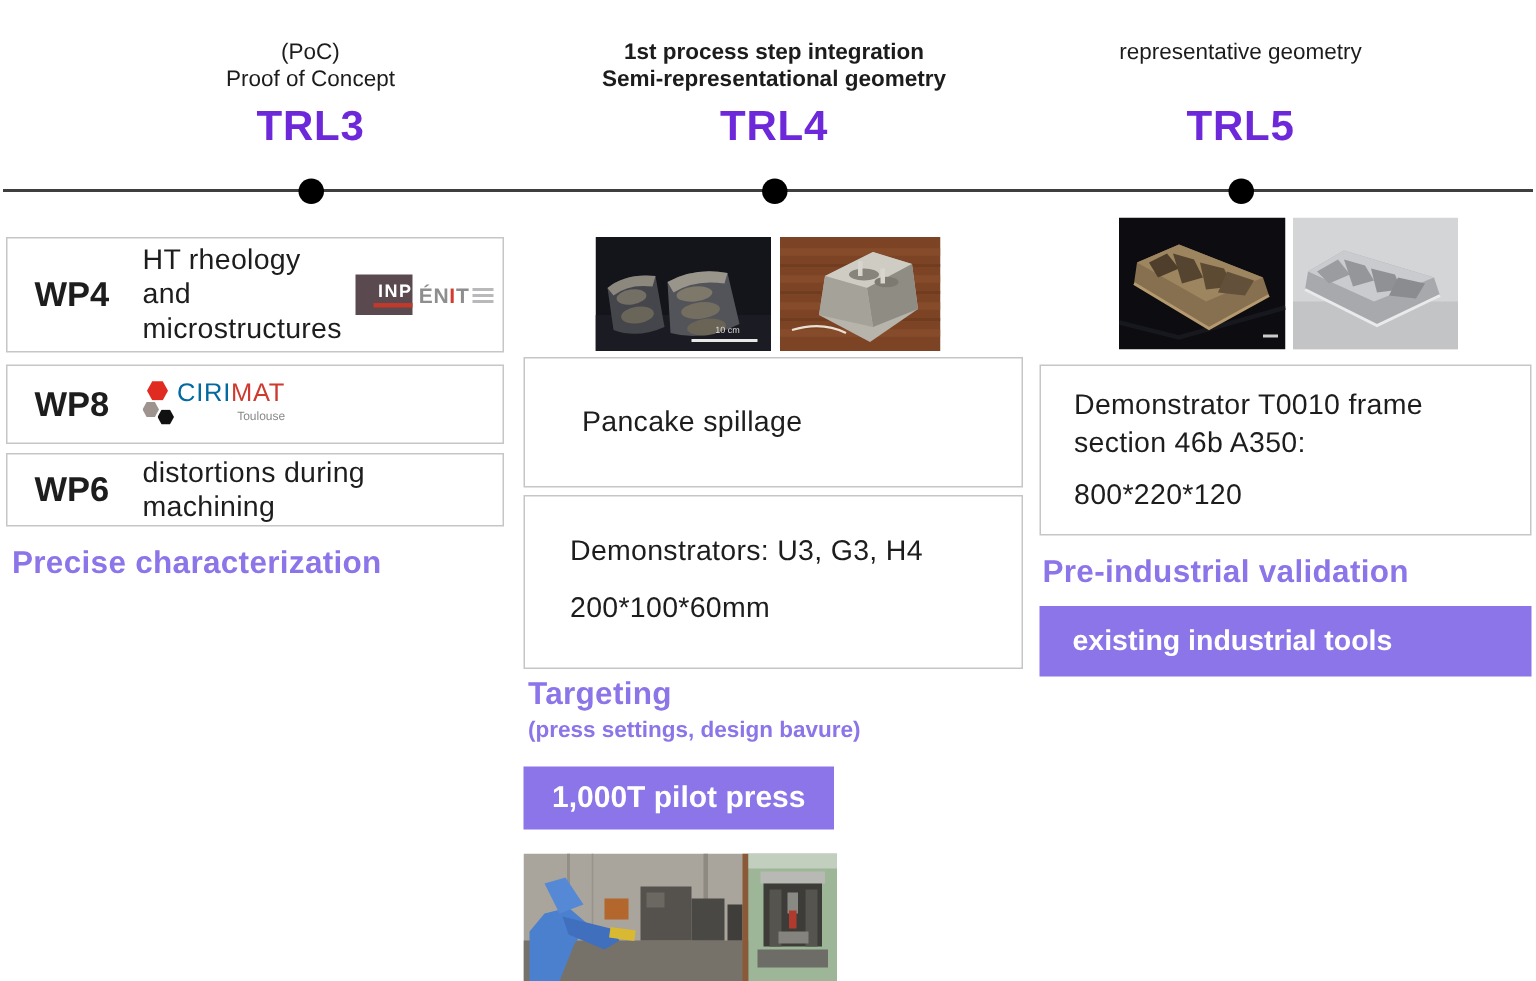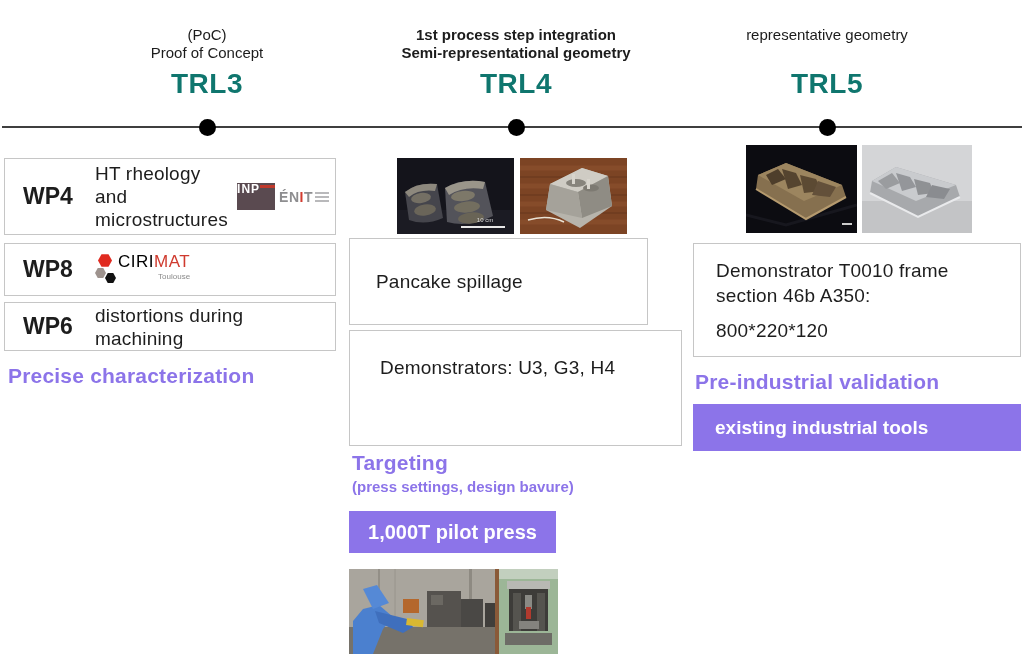--- a/index.html
+++ b/index.html
@@ -3,50 +3,50 @@
 <meta charset="utf-8">
 <style>
   html,body { margin:0; padding:0; background:#ffffff; }
   .canvas {
     position:relative; width:1024px; height:654px; background:#ffffff;
     font-family:"Liberation Sans", sans-serif; color:#1d1d1d; overflow:hidden;
   }
   
   .stage-desc { position:absolute; width:320px; text-align:center; font-size:15px; line-height:18px; color:#1c1c1c; }
   .stage-desc.bold { font-weight:bold; }
-  .trl-label { position:absolute; width:320px; text-align:center; font-size:28px; font-weight:800; letter-spacing:0.5px; color:#0f766e; }
+  .trl-label { position:absolute; width:320px; text-align:center; font-size:28px; font-weight:800; letter-spacing:0.5px; color:#6d28d9; }
   .timeline-line { position:absolute; left:2px; right:2px; top:126px; height:2px; background:#3f3f3f; }
   .timeline-dot { position:absolute; top:119px; width:17px; height:17px; border-radius:50%; background:#000; }
   
   .wp-box { position:absolute; left:4px; width:332px; background:#fff; border:1px solid #c6c6c6; display:flex; align-items:center; box-sizing:border-box; }
   .wp-code { font-size:23px; font-weight:800; margin-left:18px; width:72px; flex:0 0 auto; }
   .wp-label { font-size:19px; line-height:23px; letter-spacing:0.2px; flex:1 1 auto; }
   .wp-logos { flex:0 0 auto; margin-right:6px; display:flex; align-items:center; gap:4px; }
   
   .content-box { position:absolute; background:#fff; border:1px solid #c6c6c6; box-sizing:border-box; font-size:19px; letter-spacing:0.2px; }
   .purple-heading { position:absolute; color:#8c74e9; font-weight:bold; font-size:21px; letter-spacing:0.2px; }
   .purple-sub { position:absolute; color:#8c74e9; font-weight:bold; font-size:15px; }
   .purple-banner { position:absolute; background:#8c74e9; color:#ffffff; font-weight:bold; box-sizing:border-box; display:flex; align-items:center; }
   
-  .logo-inp { width:38px; height:27px; background:#5a4a50; display:flex; flex-direction:row; align-items:flex-start; justify-content:center; }
+  .logo-inp { width:38px; height:27px; background:#5a4a50; display:flex; flex-direction:column; align-items:flex-end; justify-content:center; }
   .inp-text { color:#fff; font-weight:bold; font-size:12px; letter-spacing:1px; line-height:12px; }
   .inp-sub { width:26px; height:3px; background:#c0392b; margin-top:2px; }
   .logo-enit { display:flex; align-items:center; gap:2px; }
   .enit-main { color:#8e8e90; font-weight:bold; font-size:14px; letter-spacing:0.5px; }
   .enit-red { color:#d23b2f; }
   .enit-side { display:flex; flex-direction:column; gap:2px; }
   .enit-side i { display:block; width:14px; height:2px; background:#b9b9bb; }
   .logo-cirimat { display:flex; align-items:flex-start; gap:3px; }
   .hexes { position:relative; width:20px; height:34px; flex:0 0 auto; }
   .hex { position:absolute; clip-path:polygon(25% 5%,75% 5%,100% 50%,75% 95%,25% 95%,0 50%); }
   .hex-red   { width:14px; height:14px; background:#e02b20; left:3px; top:1px; }
   .hex-gray  { width:11px; height:11px; background:#9e938e; left:0px; top:15px; }
   .hex-black { width:11px; height:11px; background:#111111; left:10px; top:20px; }
   .cirimat-line { font-size:17px; line-height:17px; letter-spacing:0.5px; }
-  .ciri { color:#000000; }
+  .ciri { color:#0369a1; }
   .mat { color:#cf3a2e; }
   .toulouse { font-size:8px; color:#8a8a8a; text-align:right; margin-top:1px; }
   
   .photo { position:absolute; display:block; }
 </style>
 </head>
 <body>
 
 <div class="canvas">
 
@@ -148,26 +148,27 @@
     <path d="M30,26 L62,10 L88,18 L58,34 Z" fill="#cfccc4"></path>
     <path d="M58,34 L88,18 L92,48 L62,60 Z" fill="#8f8c84"></path>
     <path d="M30,26 L58,34 L62,60 L26,52 Z" fill="#a5a29a"></path>
     <ellipse cx="56" cy="25" rx="10" ry="4" fill="#87847c"></ellipse>
     <ellipse cx="71" cy="30" rx="8" ry="3.5" fill="#7d7a72"></ellipse>
     <rect x="52" y="16" width="3" height="10" fill="#d8d5cd"></rect>
     <rect x="67" y="21" width="3" height="10" fill="#d8d5cd"></rect>
     <path d="M8,62 Q28,56 44,64" stroke="#e9e2d4" stroke-width="1.5" fill="none"></path>
   </svg>
 
-  <div class="content-box" style="left:349px; top:238px; width:299px; height:87px; display:flex; align-items:center; padding-left:26px;">
+  <div class="content-box" style="left:349px; top:238px; width:333px; height:87px; display:flex; align-items:center; padding-left:38px;">
     <span>Pancake spillage</span>
   </div>
 
   <div class="content-box" style="left:349px; top:330px; width:333px; height:116px; padding:26px 10px 0 30px;">
     <div>Demonstrators: U3, G3, H4</div>
+    <div style="margin-top:16px;">200*100*60mm</div>
   </div>
 
   <div class="purple-heading" style="left:352px; top:451px;">Targeting</div>
   <div class="purple-sub" style="left:352px; top:478px;">(press settings, design bavure)</div>
 
   <div class="purple-banner" style="left:349px; top:511px; width:207px; height:42px; justify-content:center; font-size:20px;">1,000T pilot press</div>
 
   <svg class="photo" style="left:349px; top:569px;" width="209" height="85" viewBox="0 0 209 85">
     <rect width="209" height="85" fill="#a9a59d"></rect>
     <rect y="58" width="209" height="27" fill="#76726a"></rect>

